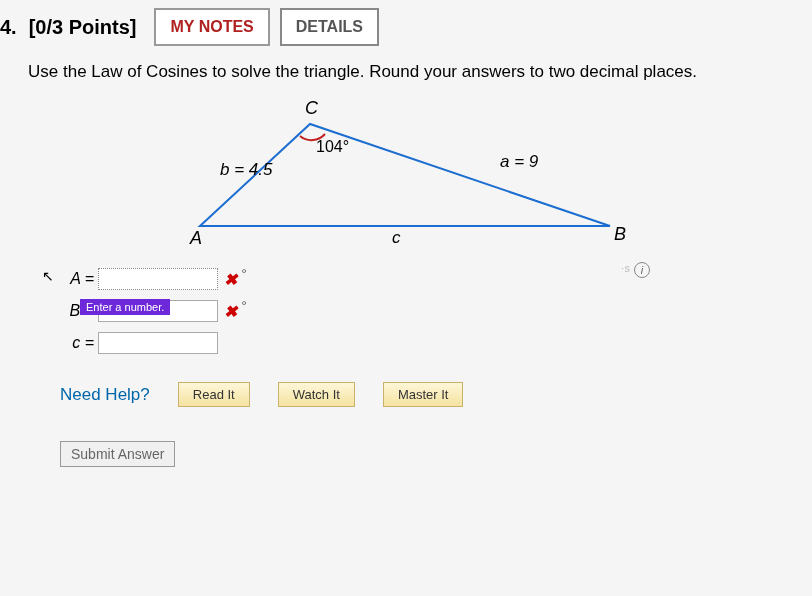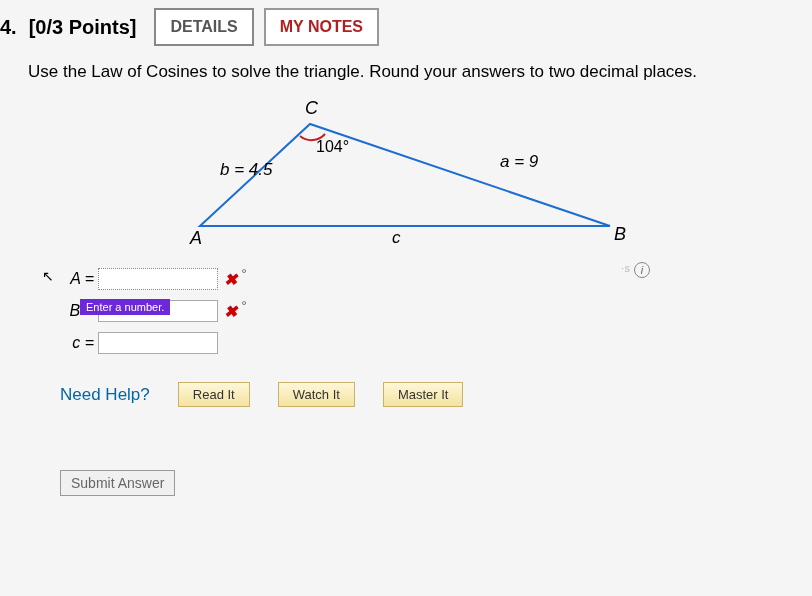--- a/index.html
+++ b/index.html
@@ -128,21 +128,20 @@
   .submit-row {
     margin: 34px 0 0 60px;
   }
   .submit-btn {
     background: #f0f0f0;
     border: 1px solid #999;
     padding: 4px 10px;
     font-size: 14px;
     color: #666;
     cursor: pointer;
-    margin-top: 29px;
   }
   .info-icon {
     position:absolute;
     right: 40px;
     bottom: -22px;
     width:16px; height:16px;
     border:1px solid #888; border-radius:50%;
     font-size:11px; color:#666;
     text-align:center; line-height:14px;
     font-style: italic;
@@ -150,22 +149,22 @@
   .ghost { position:absolute; right:60px; bottom:-18px; color:#bbb; font-size:11px;}
 </style>
 </head>
 <body>
 
 <div class="container">
 
   <div class="header-row">
     <span class="qnum">4.</span>
     <span class="points">[0/3 Points]</span>
+    <button class="hbtn notes">MY NOTES</button>
     <button class="hbtn">DETAILS</button>
-    <button class="hbtn notes">MY NOTES</button>
   </div>
 
   <div class="prompt">Use the Law of Cosines to solve the triangle. Round your answers to two decimal places.</div>
 
   <div class="figure">
     <svg width="560" height="160">
       <polygon points="70,130 480,130 180,28" fill="none" stroke="#1c6dd0" stroke-width="2"></polygon>
       <path d="M170,40 A18,18 0 0,0 195,38" fill="none" stroke="#c02020" stroke-width="2"></path>
     </svg>
     <span style="position:absolute;left:175px;top:2px;font-style:italic;font-size:18px;">C</span>

